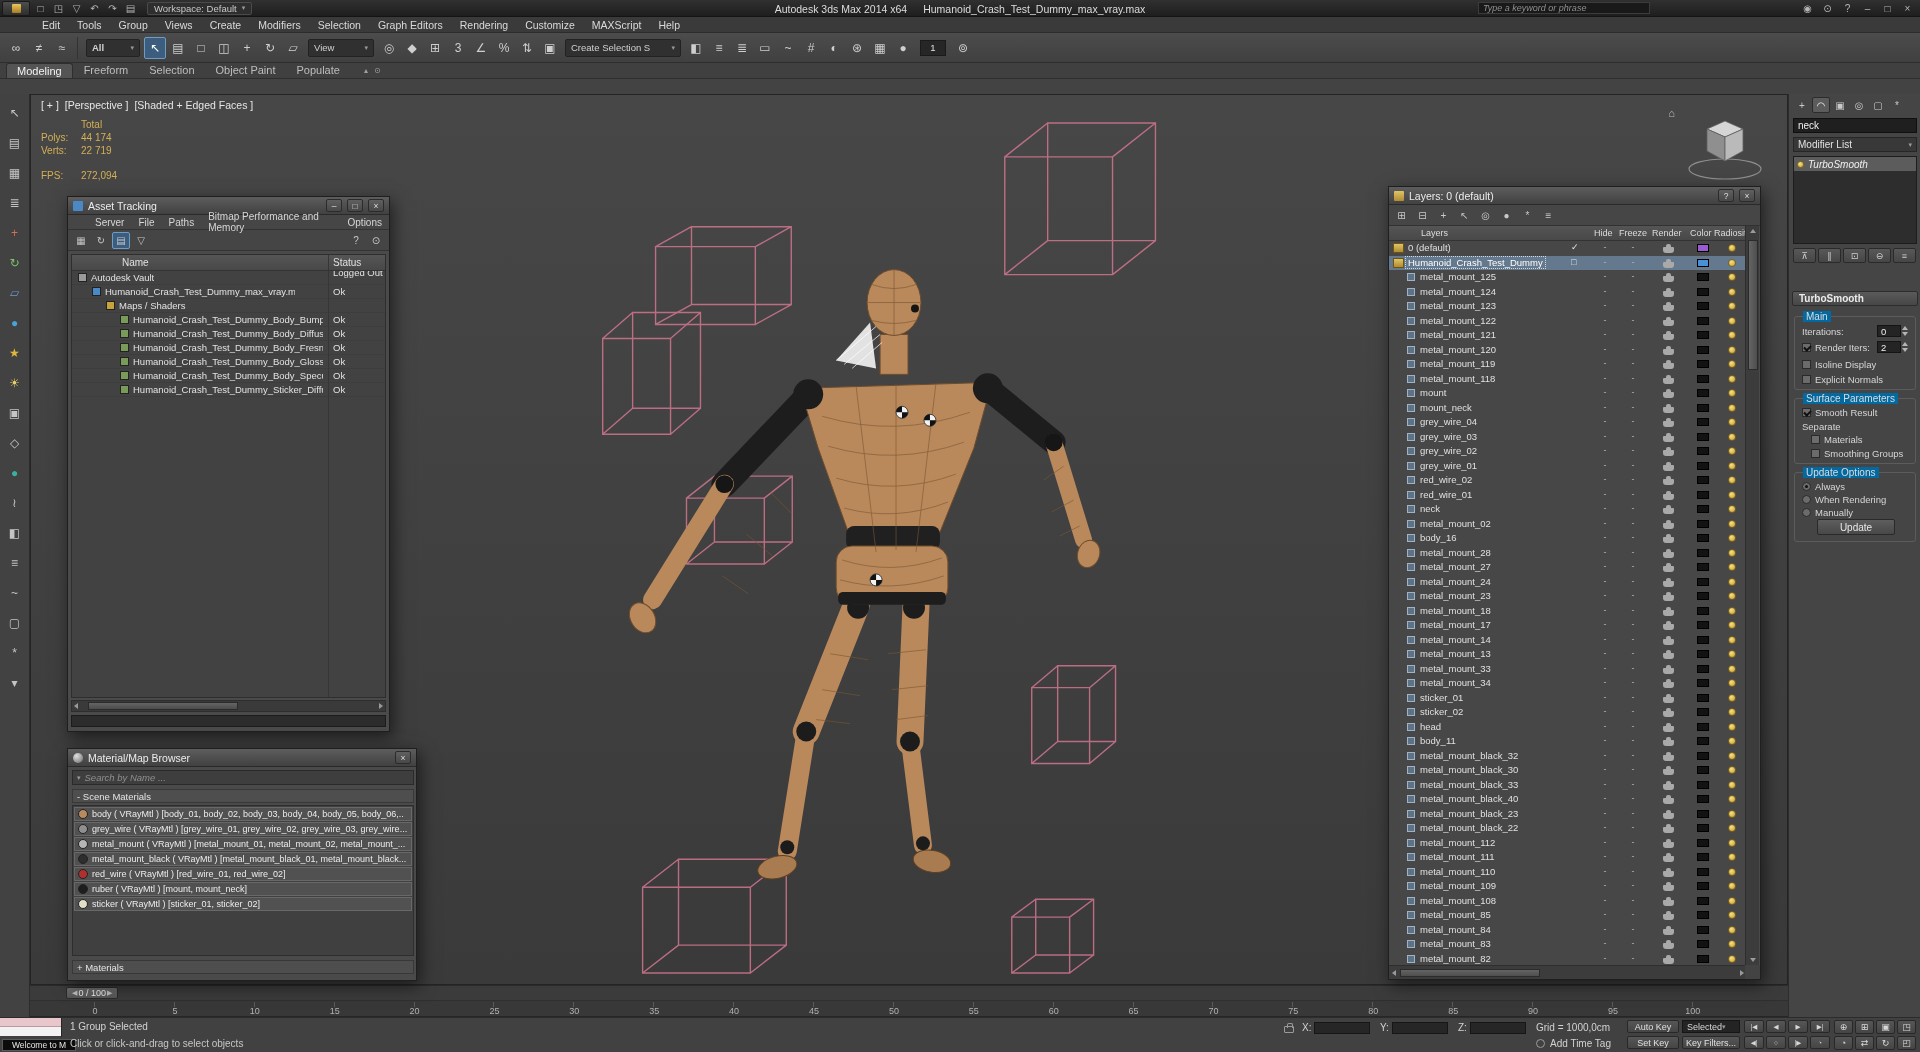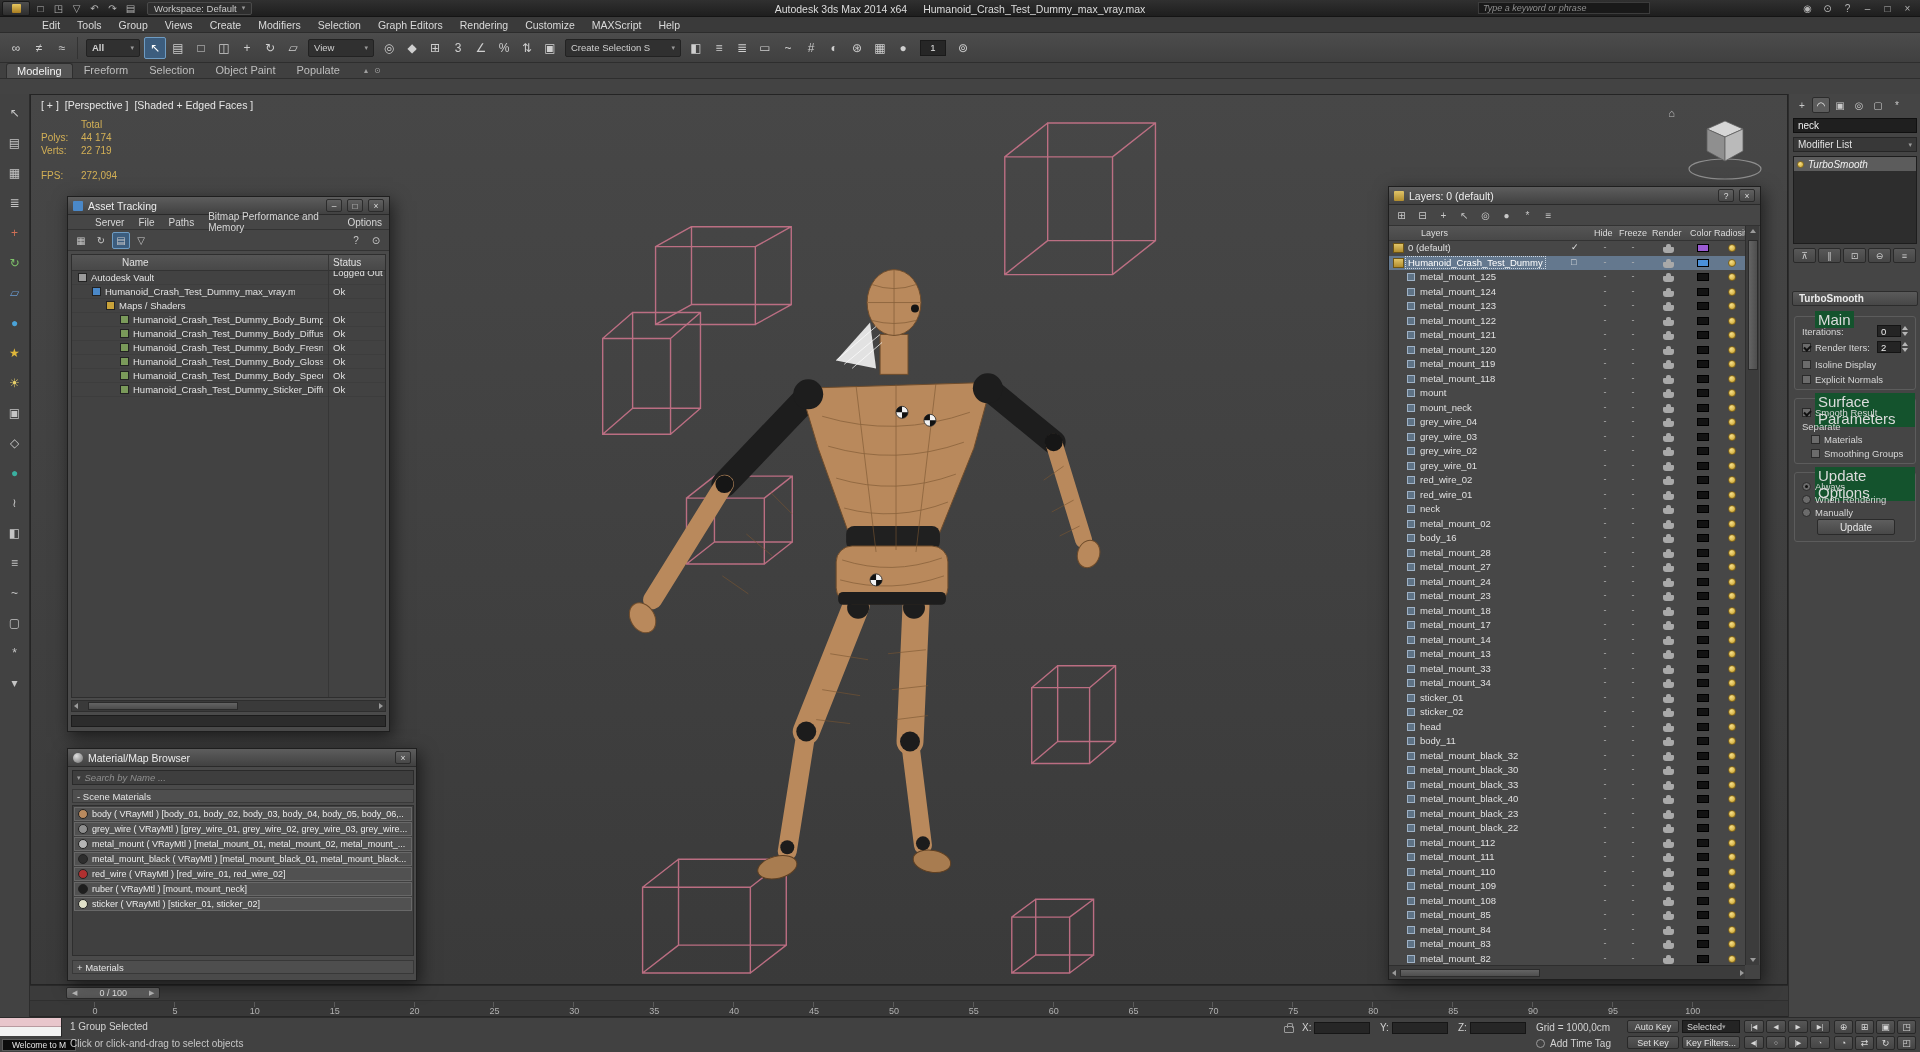--- a/index.html
+++ b/index.html
@@ -72,37 +72,37 @@
 .stack-row.selected{background:#5c5c5c;}
 .bulb{width:7px;height:7px;border-radius:50%;background:radial-gradient(circle at 35% 30%,#f8e18a,#caa22e);border:1px solid #8a6d1a;flex:none;}
 .stack-label{font-style:italic;color:#f0f0f0;}
 .cp-stackbtns{position:absolute;left:4px;top:154px;display:flex;gap:2px;}
 .spbtn{width:23px;height:15px;background:linear-gradient(#585858,#464646);border:1px solid #2a2a2a;border-radius:2px;color:#cfcfcf;font-size:9px;display:flex;align-items:center;justify-content:center;}
 .ro-head{position:absolute;left:3px;top:197px;width:126px;height:15px;background:linear-gradient(#5a5a5a,#474747);border:1px solid #2c2c2c;border-radius:2px;display:flex;align-items:center;padding:0 6px;color:#ececec;font-weight:bold;font-size:10px;}
 .cp-group{position:absolute;left:5px;width:122px;border:1px solid #5c5c5c;border-radius:3px;}
 .g-main{top:222px;height:74px;}
 .g-surf{top:304px;height:66px;}
 .g-upd{top:378px;height:70px;}
-.g-title{position:absolute;top:-6px;left:20px;background:#14532d;padding:0 3px;font-size:15px;color:#dcdcdc;}
+.g-title{position:absolute;top:-6px;left:8px;background:#0369a1;padding:0 3px;font-size:10px;color:#dcdcdc;}
 .prow{position:absolute;left:7px;right:4px;height:12px;display:flex;align-items:center;gap:4px;font-size:9.5px;color:#d6d6d6;}
 .fwrap{margin-left:auto;display:flex;align-items:center;gap:1px;}
 .pfield{min-width:24px;height:12px;background:#242424;border:1px solid #141414;color:#ececec;display:flex;align-items:center;padding:0 3px;}
 .cb{width:9px;height:9px;background:#6b6b6b;border:1px solid #2a2a2a;position:relative;flex:none;}
 .cb.checked::after{content:"";position:absolute;left:1px;top:1px;width:5px;height:3px;border-left:2px solid #101010;border-bottom:2px solid #101010;transform:rotate(-45deg);}
 .rb{width:9px;height:9px;border-radius:50%;background:#6b6b6b;border:1px solid #2a2a2a;position:relative;flex:none;}
 .rb.sel::after{content:"";position:absolute;left:2px;top:2px;width:3px;height:3px;border-radius:50%;background:#101010;}
 .spin{width:9px;height:12px;display:flex;flex-direction:column;justify-content:space-between;padding:1px 0;}
 .spin i{display:block;width:0;height:0;border-left:3px solid transparent;border-right:3px solid transparent;}
 .spin .up{border-bottom:4px solid #b5b5b5;}
 .spin .dn{border-top:4px solid #b5b5b5;}
 .btn-update{position:absolute;left:22px;top:46px;width:78px;height:16px;background:linear-gradient(#5e5e5e,#484848);border:1px solid #2a2a2a;border-radius:2px;color:#e8e8e8;font-size:10px;display:flex;align-items:center;justify-content:center;}
 
 
 #timeslider{position:absolute;left:30px;top:985px;width:1758px;height:15px;background:#3b3b3b;border-top:1px solid #2a2a2a;}
-.ts-handle{position:absolute;left:36px;top:1px;height:12px;background:linear-gradient(#6e6e6e,#565656);border:1px solid #2b2b2b;border-radius:2px;display:flex;align-items:center;gap:22px;padding:0 5px;font-size:9px;color:#f0f0f0;}
+.ts-handle{position:absolute;left:36px;top:1px;height:12px;background:linear-gradient(#6e6e6e,#565656);border:1px solid #2b2b2b;border-radius:2px;display:flex;align-items:center;gap:1px;padding:0 5px;font-size:9px;color:#f0f0f0;}
 .ts-a{font-size:7px;color:#c0c0c0;}
 #trackbar{position:absolute;left:30px;top:1000px;width:1758px;height:17px;background:#383838;border-top:1px solid #2f2f2f;border-bottom:1px solid #262626;}
 .tb-ticks{position:absolute;left:64px;right:94px;top:0;height:17px;display:flex;justify-content:space-between;}
 .tb-tick{position:relative;width:2px;}
 .tb-tick i{position:absolute;left:0;top:1px;width:1px;height:5px;background:#5a5a5a;}
 .tb-tick span{position:absolute;left:50%;top:5px;transform:translateX(-50%);font-size:9px;color:#b2b2b2;}
 
 
 #statusbar{position:absolute;left:0;top:1017px;width:1920px;height:35px;background:#414141;border-top:1px solid #2b2b2b;font-size:10px;color:#d2d2d2;}
 .sb-abs{position:absolute;}

